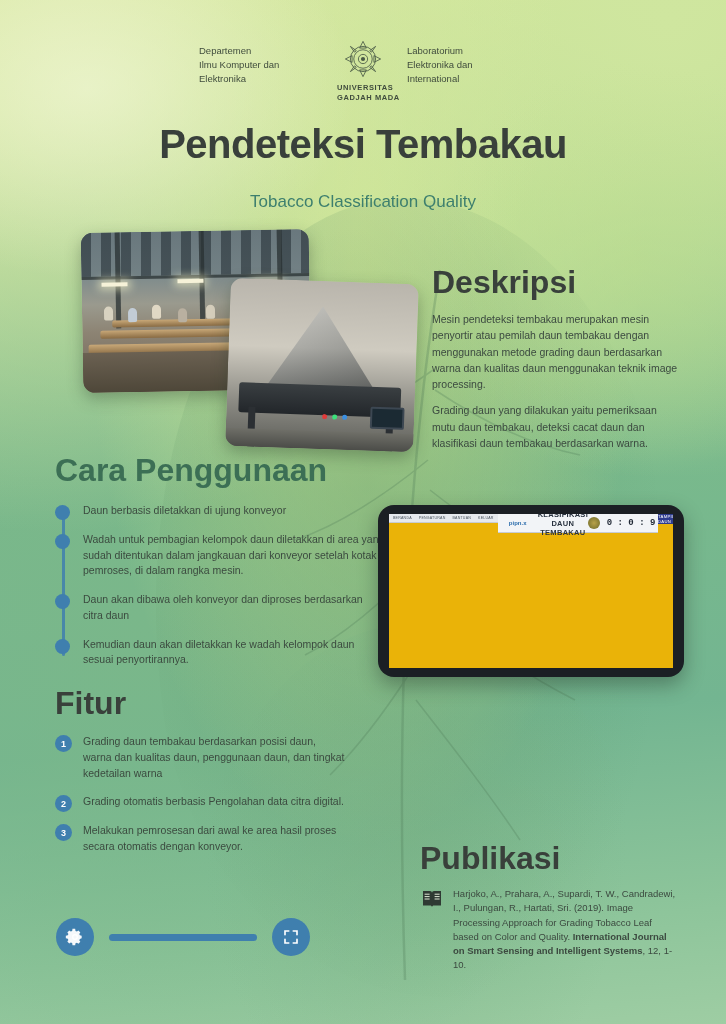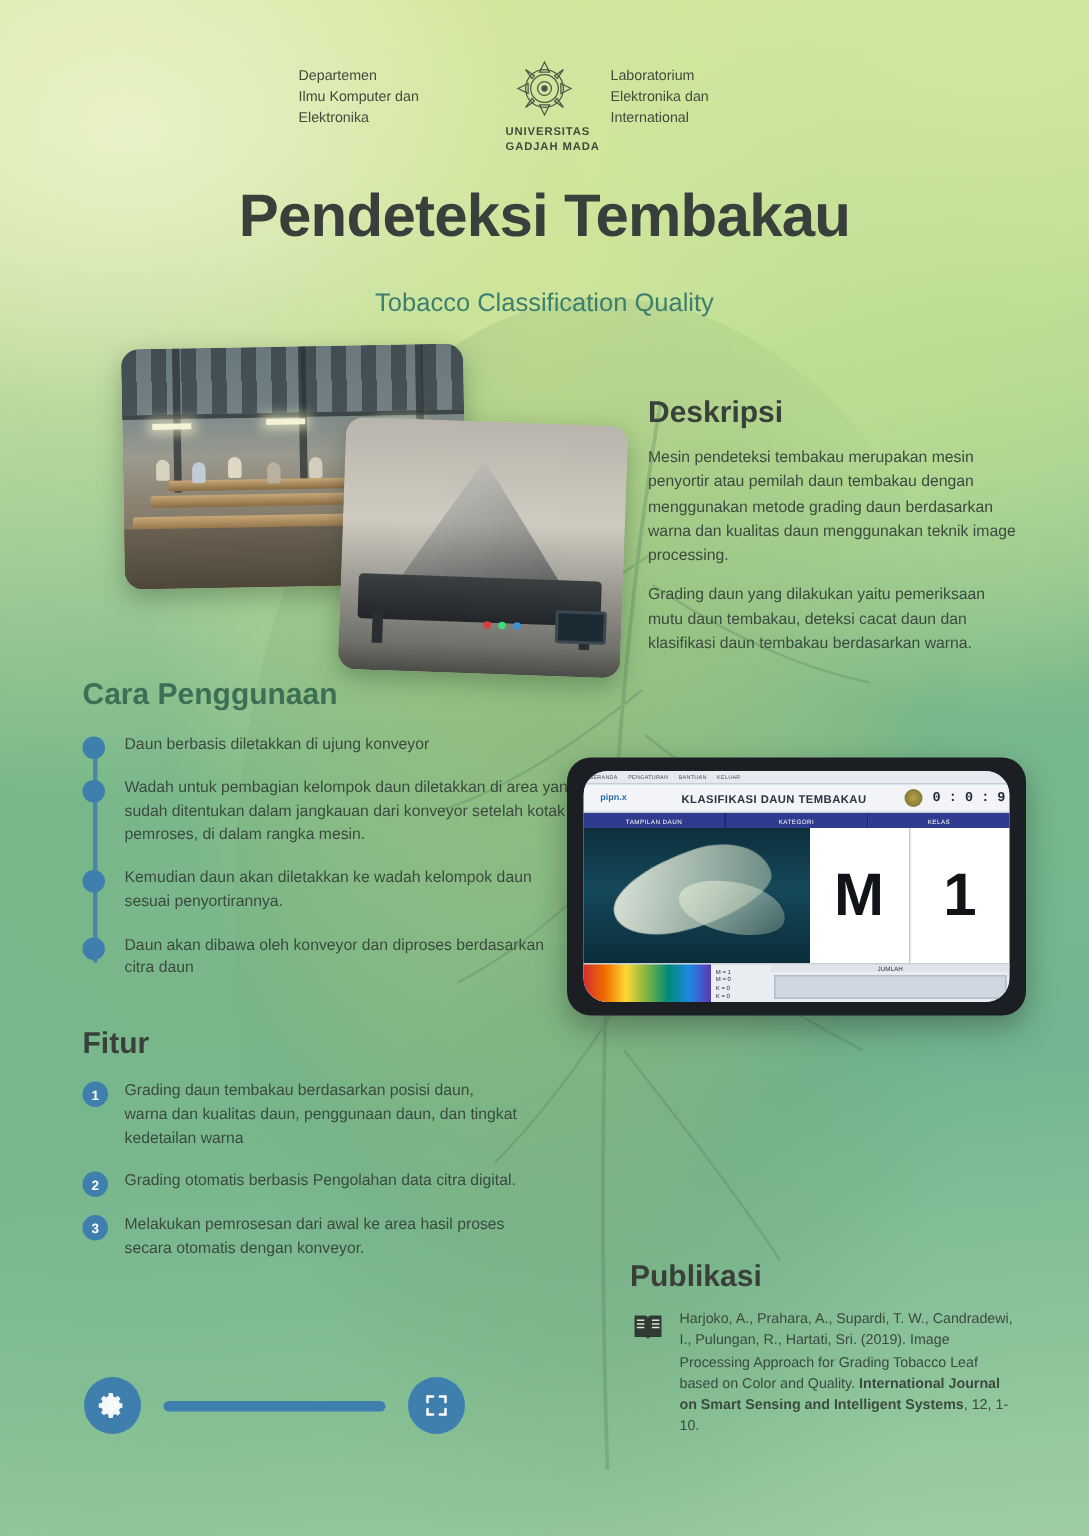--- a/index.html
+++ b/index.html
@@ -103,21 +103,21 @@
     border:2px solid #2f3438; clip-path: polygon(8% 100%, 50% 4%, 92% 100%); }
   .m-table { position:absolute; left:12px; top:104px; width:162px; height:30px;
     background: linear-gradient(180deg,#3a3f42,#22262a); border-radius:3px; }
   .m-leg { position:absolute; width:7px; background:#2b2f33; }
   .m-screen { position:absolute; right:10px; bottom:22px; width:34px; height:22px;
     background:#1b2a33; border:2px solid #3c4752; border-radius:2px; }
   .m-led { position:absolute; width:5px; height:5px; border-radius:50%; }
 
   
   h2.sec {
-    font-size: 20px; font-weight: 700; color: #39403b; margin-bottom: 10px;
+    font-size: 32px; font-weight: 700; color: #39403b; margin-bottom: 10px;
   }
   .body-text { font-size: 10.5px; line-height: 1.55; color: #3c4a40; }
   .body-text p + p { margin-top: 10px; }
 
   .deskripsi { position: absolute; left: 432px; top: 264px; width: 248px; }
   .cara { position: absolute; left: 55px; top: 452px; width: 330px; }
   .cara h2.sec { color:#3c6f55; }
   .steps { position: relative; margin-top: 14px; padding-left: 28px; }
   .steps .spine {
     position: absolute; left: 7px; top: 8px; bottom: 12px; width: 3px;
@@ -148,22 +148,22 @@
   .pub-text b { font-weight: 700; }
 
   
   .tablet {
     position: absolute; left: 378px; top: 505px; width: 306px; height: 172px;
     background: #1b1f24; border-radius: 16px; padding: 9px 11px;
     box-shadow: 0 8px 20px rgba(30,45,35,.4);
   }
   .tablet-screen {
     position: relative; width: 100%; height: 100%;
-    background: #7dd3fc; border-radius: 16px; overflow: hidden;
-    display: flex; flex-direction: column;
+    background: #eab308; border-radius: 0; overflow: hidden;
+    display: flex; flex-direction: row;
   }
   .t-menubar {
     height: 9px; background: #e6e9ee; border-bottom: 1px solid #c7ccd4;
     display: flex; align-items: center; gap: 7px; padding: 0 4px;
     font-size: 3.6px; color: #47505c; letter-spacing: .2px;
   }
   .t-header {
     height: 19px; background: #f2f4f7; display: flex; align-items: center;
     border-bottom: 1px solid #c7ccd4;
   }
@@ -328,25 +328,25 @@
       <div class="step">
         <div class="dot"></div>
         <div class="txt">Daun berbasis diletakkan di ujung konveyor</div>
       </div>
       <div class="step">
         <div class="dot"></div>
         <div class="txt">Wadah untuk pembagian kelompok daun diletakkan di area yang sudah ditentukan dalam jangkauan dari konveyor setelah kotak pemroses, di dalam rangka mesin.</div>
       </div>
       <div class="step">
         <div class="dot"></div>
-        <div class="txt">Kemudian daun akan diletakkan ke wadah kelompok daun sesuai penyortirannya.</div>
+        <div class="txt">Daun akan dibawa oleh konveyor dan diproses berdasarkan citra daun</div>
       </div>
       <div class="step">
         <div class="dot"></div>
-        <div class="txt">Daun akan dibawa oleh konveyor dan diproses berdasarkan citra daun</div>
+        <div class="txt">Kemudian daun akan diletakkan ke wadah kelompok daun sesuai penyortirannya.</div>
       </div>
     </div>
   </div>
 
   <div class="tablet">
     <div class="tablet-screen">
 
       <div class="t-menubar">
         <span>BERANDA</span>
         <span>PENGATURAN</span>

